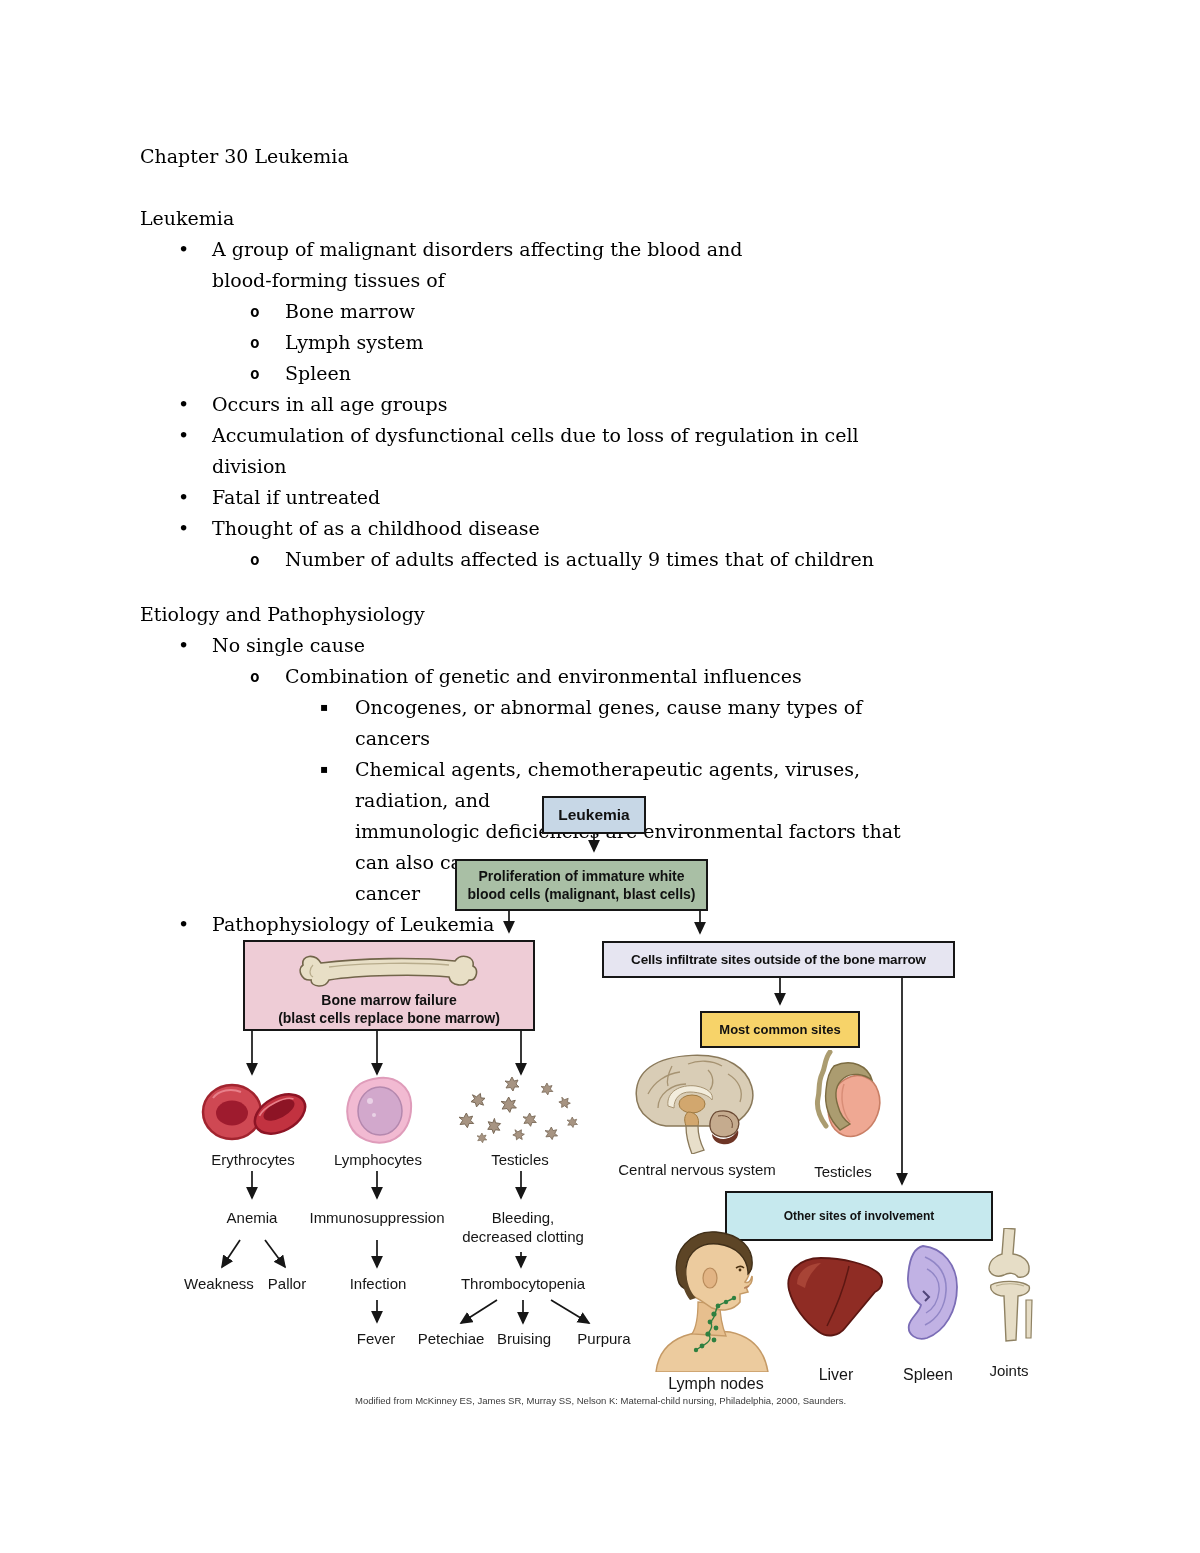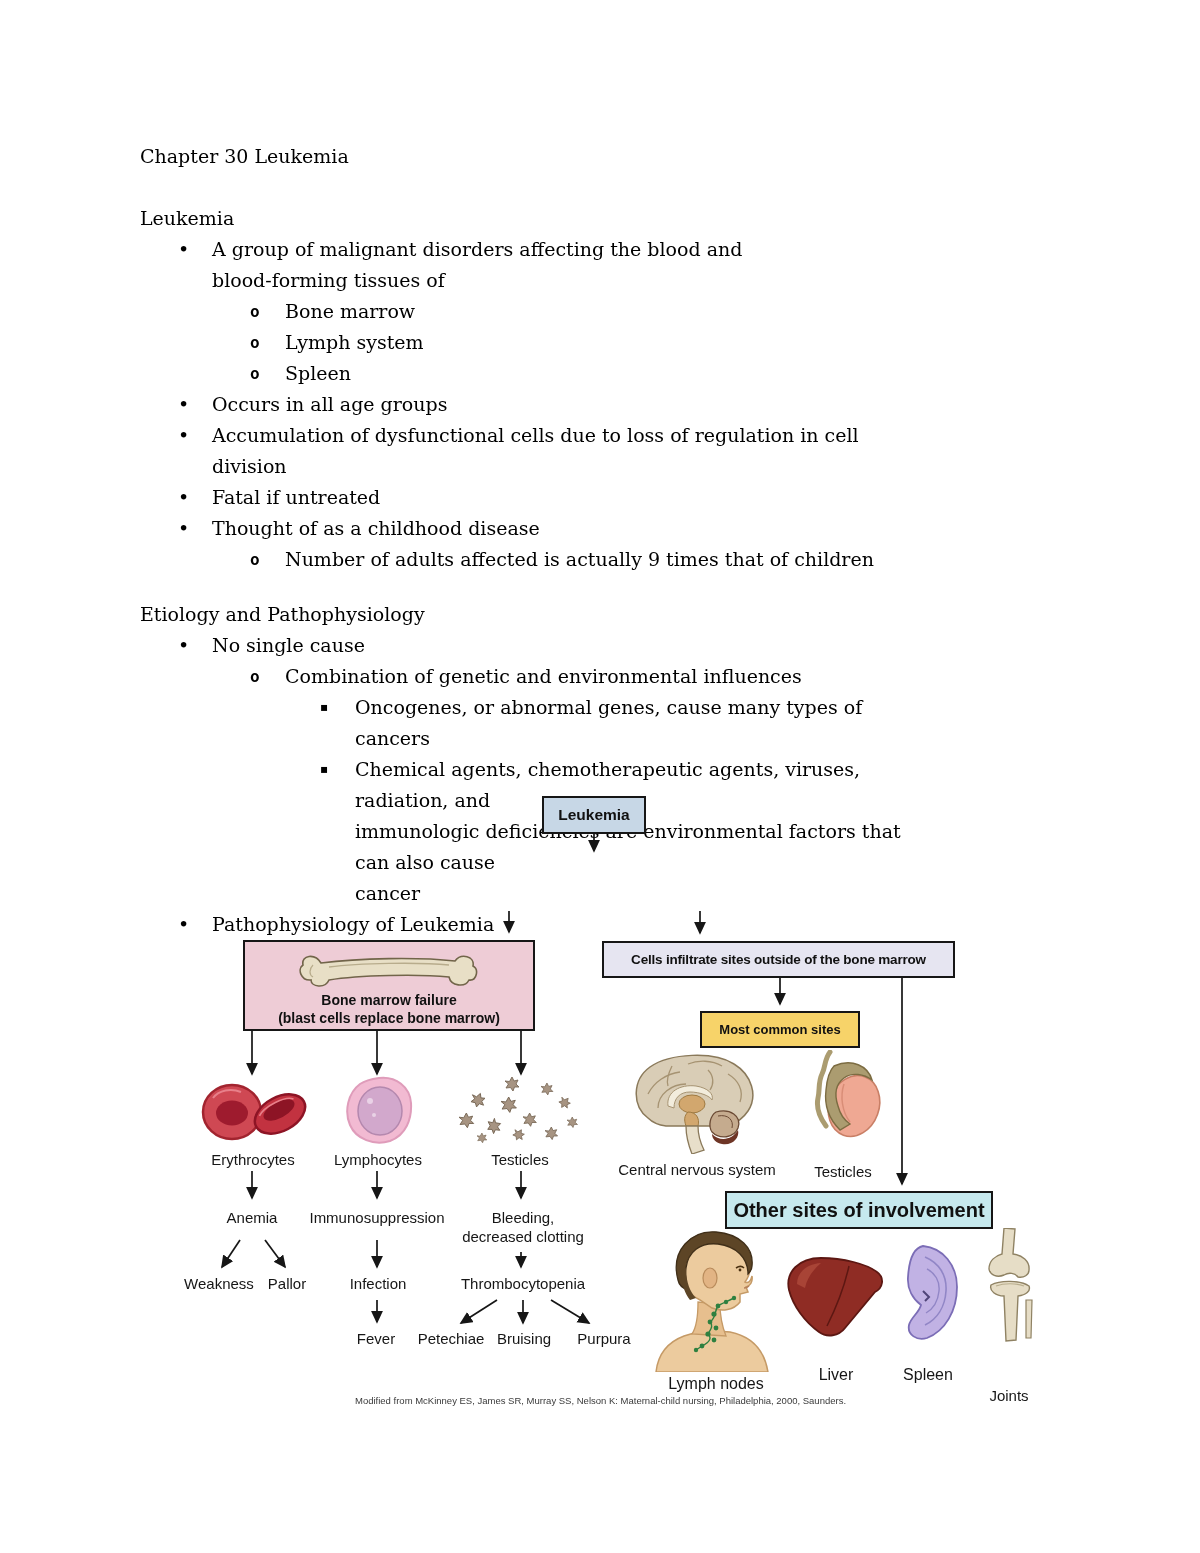--- a/index.html
+++ b/index.html
@@ -27,21 +27,21 @@
   .arrows { position:absolute; left:0; top:0; }
   .dbox { position:absolute; box-sizing:border-box; border:2px solid #161616;
           display:flex; flex-direction:column; align-items:center; justify-content:center;
           text-align:center; font-weight:700; color:#111; white-space:pre-line; }
   #box-leukemia      { left:542px; top:8px;   width:104px; height:38px; font-size:15.5px; }
   #box-proliferation { left:455px; top:71px;  width:253px; height:52px; font-size:14px; line-height:18px; }
   #box-bone          { left:243px; top:152px; width:292px; height:91px; font-size:14px; line-height:18px;
                        justify-content:flex-start; padding-top:5px; }
   #box-infiltrate    { left:602px; top:153px; width:353px; height:37px; font-size:13.5px; letter-spacing:-0.2px; }
   #box-most          { left:700px; top:223px; width:160px; height:37px; font-size:13px; }
-  #box-other         { left:725px; top:403px; width:268px; height:38px; font-size:20px; }
+  #box-other         { left:725px; top:403px; width:268px; height:50px; font-size:12px; }
   .dlabel { position:absolute; transform:translateX(-50%); font-size:15px; line-height:19px;
             color:#161616; text-align:center; white-space:pre-line; }
   #lb-ery       { left:253px;  top:362px; }
   #lb-lym       { left:378px;  top:362px; }
   #lb-plt       { left:520px;  top:362px; }
   #lb-anemia    { left:252px;  top:420px; }
   #lb-immuno    { left:377px;  top:420px; }
   #lb-bleeding  { left:523px;  top:420px; }
   #lb-weak      { left:219px;  top:486px; }
   #lb-pallor    { left:287px;  top:486px; }
@@ -49,21 +49,21 @@
   #lb-thrombo   { left:523px;  top:486px; }
   #lb-fever     { left:376px;  top:541px; }
   #lb-pete      { left:451px;  top:541px; }
   #lb-bruise    { left:524px;  top:541px; }
   #lb-purpura   { left:604px;  top:541px; }
   #lb-cns       { left:697px;  top:372px; }
   #lb-test      { left:843px;  top:374px; }
   #lb-lymphnodes{ left:716px;  top:586px; font-size:16px; }
   #lb-liver     { left:836px;  top:577px; font-size:16px; }
   #lb-spleen    { left:928px;  top:577px; font-size:16px; }
-  #lb-joints    { left:1009px; top:573px; font-size:15px;margin-top:25px; }
+  #lb-joints    { left:1009px; top:573px; font-size:15px; }
   .caption { position:absolute; left:355px; top:607px; font-size:9.5px; color:#3a3a3a; }
   .dimg { position:absolute; }
   #img-ery    { left:201px; top:292px; }
   #img-lym    { left:344px; top:287px; }
   #img-plt    { left:457px; top:287px; }
   #img-brain  { left:628px; top:266px; }
   #img-test   { left:798px; top:262px; }
   #img-man    { left:652px; top:442px; }
   #img-liver  { left:783px; top:462px; }
   #img-spleen { left:895px; top:455px; }
@@ -174,20 +174,24 @@
       <line x1="377" y1="512" x2="377" y2="534" marker-end="url(#ah)"></line>
       <line x1="497" y1="512" x2="461" y2="535" marker-end="url(#ah)"></line>
       <line x1="523" y1="512" x2="523" y2="535" marker-end="url(#ah)"></line>
       <line x1="551" y1="512" x2="589" y2="535" marker-end="url(#ah)"></line>
     </g>
   </svg>
 
   <div class="dbox" id="box-leukemia" style="background: rgb(199, 215, 230);">
     <span>Leukemia</span>
   </div>
+  <div class="dbox" id="box-proliferation" style="background: rgb(169, 191, 165);">
+    <span>Proliferation of immature white
+blood cells (malignant, blast cells)</span>
+  </div>
   <div class="dbox" id="box-infiltrate" style="background: rgb(230, 229, 241);">
     <span>Cells infiltrate sites outside of the bone marrow</span>
   </div>
   <div class="dbox" id="box-bone" style="background: rgb(238, 204, 214);">
     <svg width="180" height="44" viewBox="0 0 180 44">
       <path d="M22,16 C16,6 2,8 4,18 C-2,22 2,34 12,33 C12,40 26,42 30,33 C60,28 120,27 150,30 C152,39 166,41 170,33 C178,34 180,22 174,19 C176,9 162,6 156,14 C120,10 60,11 22,16 Z" fill="#e8dfc6" stroke="#72654a" stroke-width="1.6"></path>
       <path d="M30,20 C60,16 120,15 150,18" stroke="#b8ac8c" fill="none" stroke-width="1.4"></path>
       <path d="M14,18 C10,22 10,28 14,30" stroke="#b8ac8c" fill="none" stroke-width="1.2"></path>
     </svg>
     <span>Bone marrow failure

